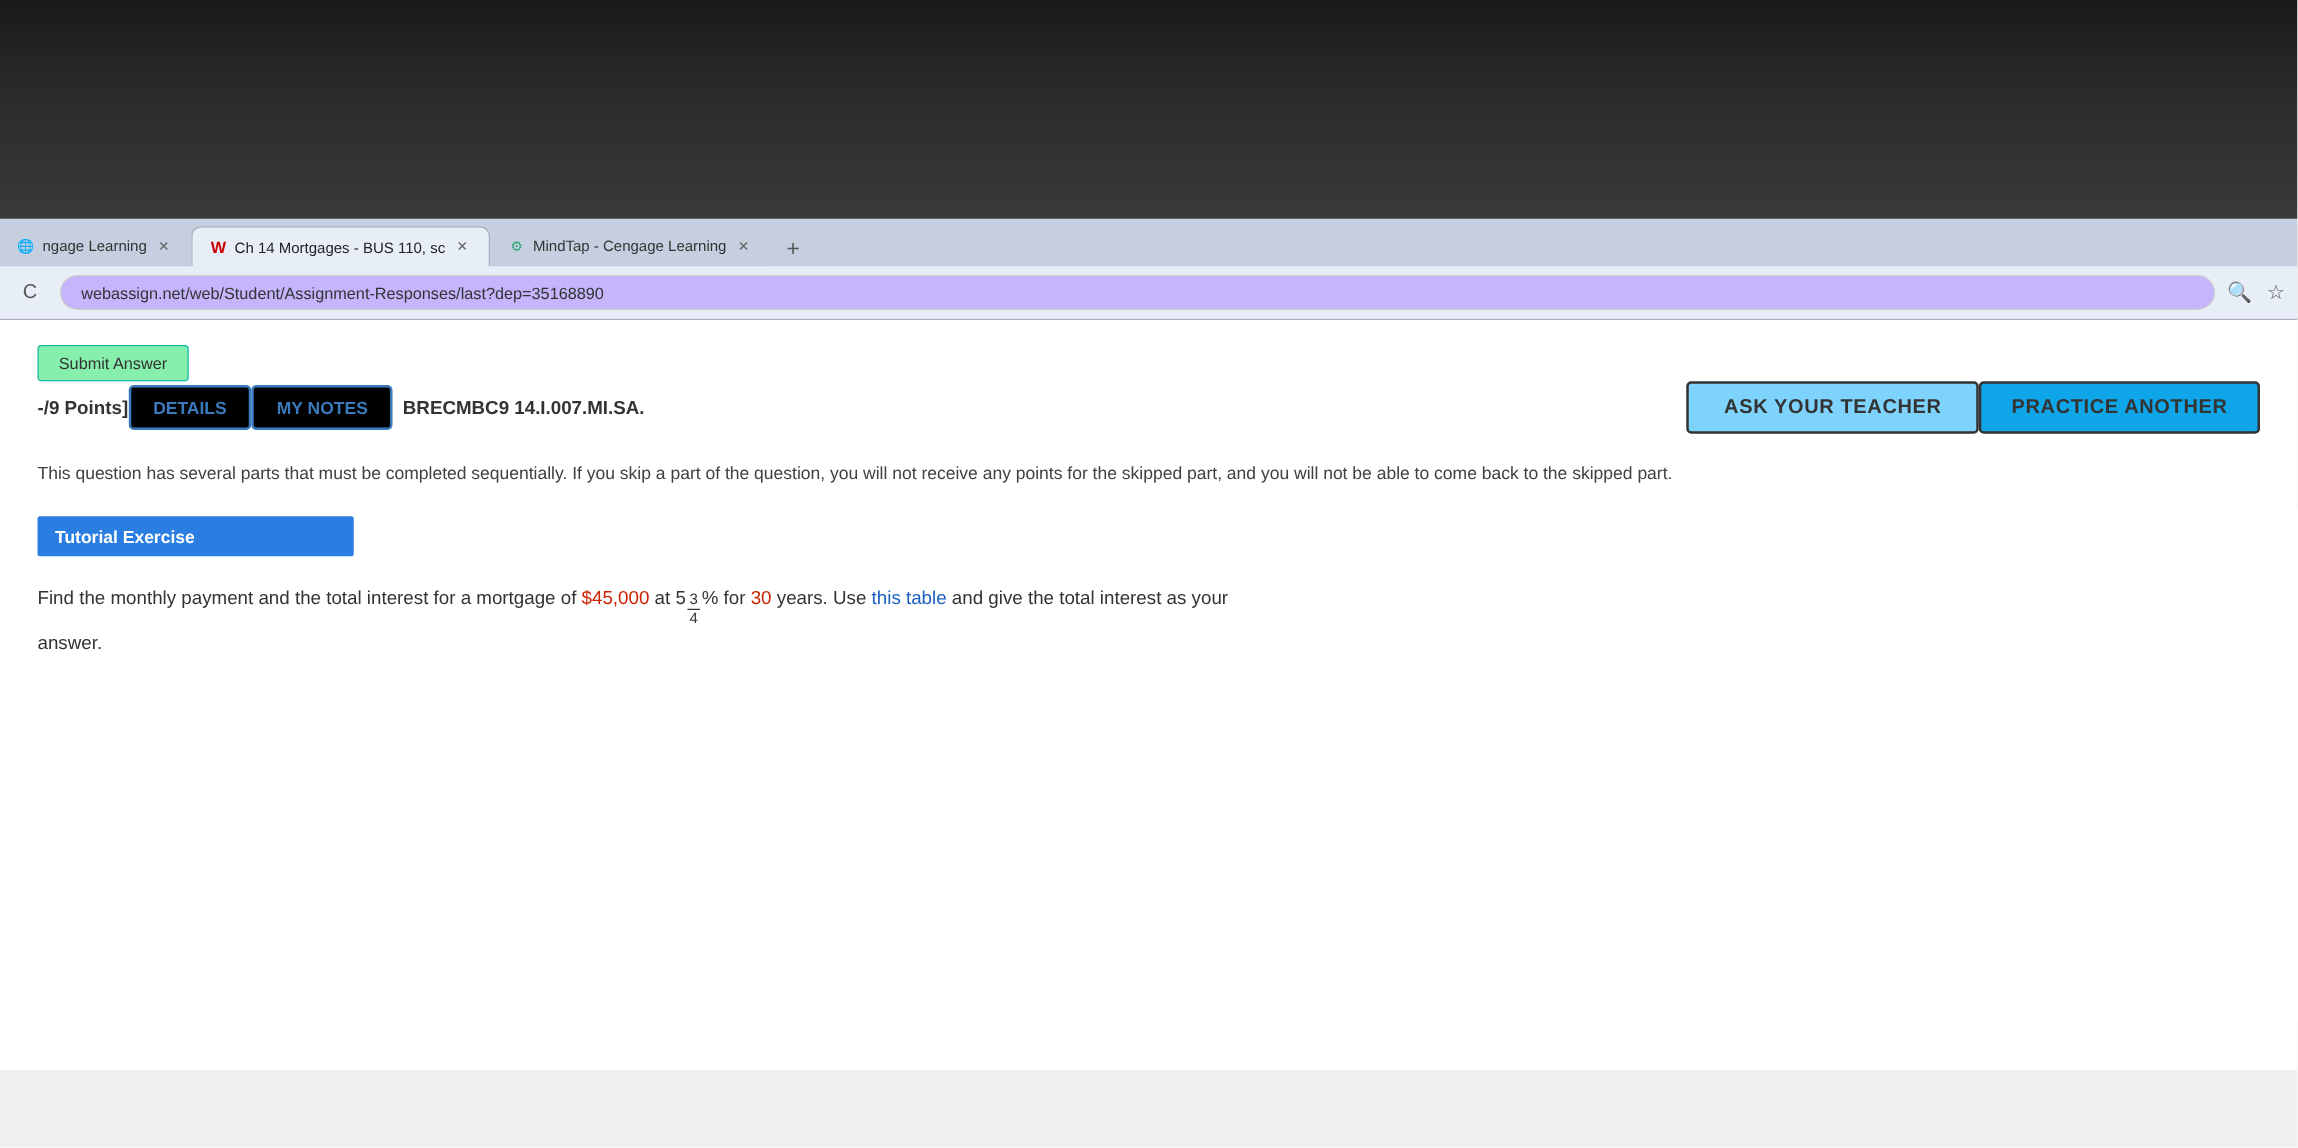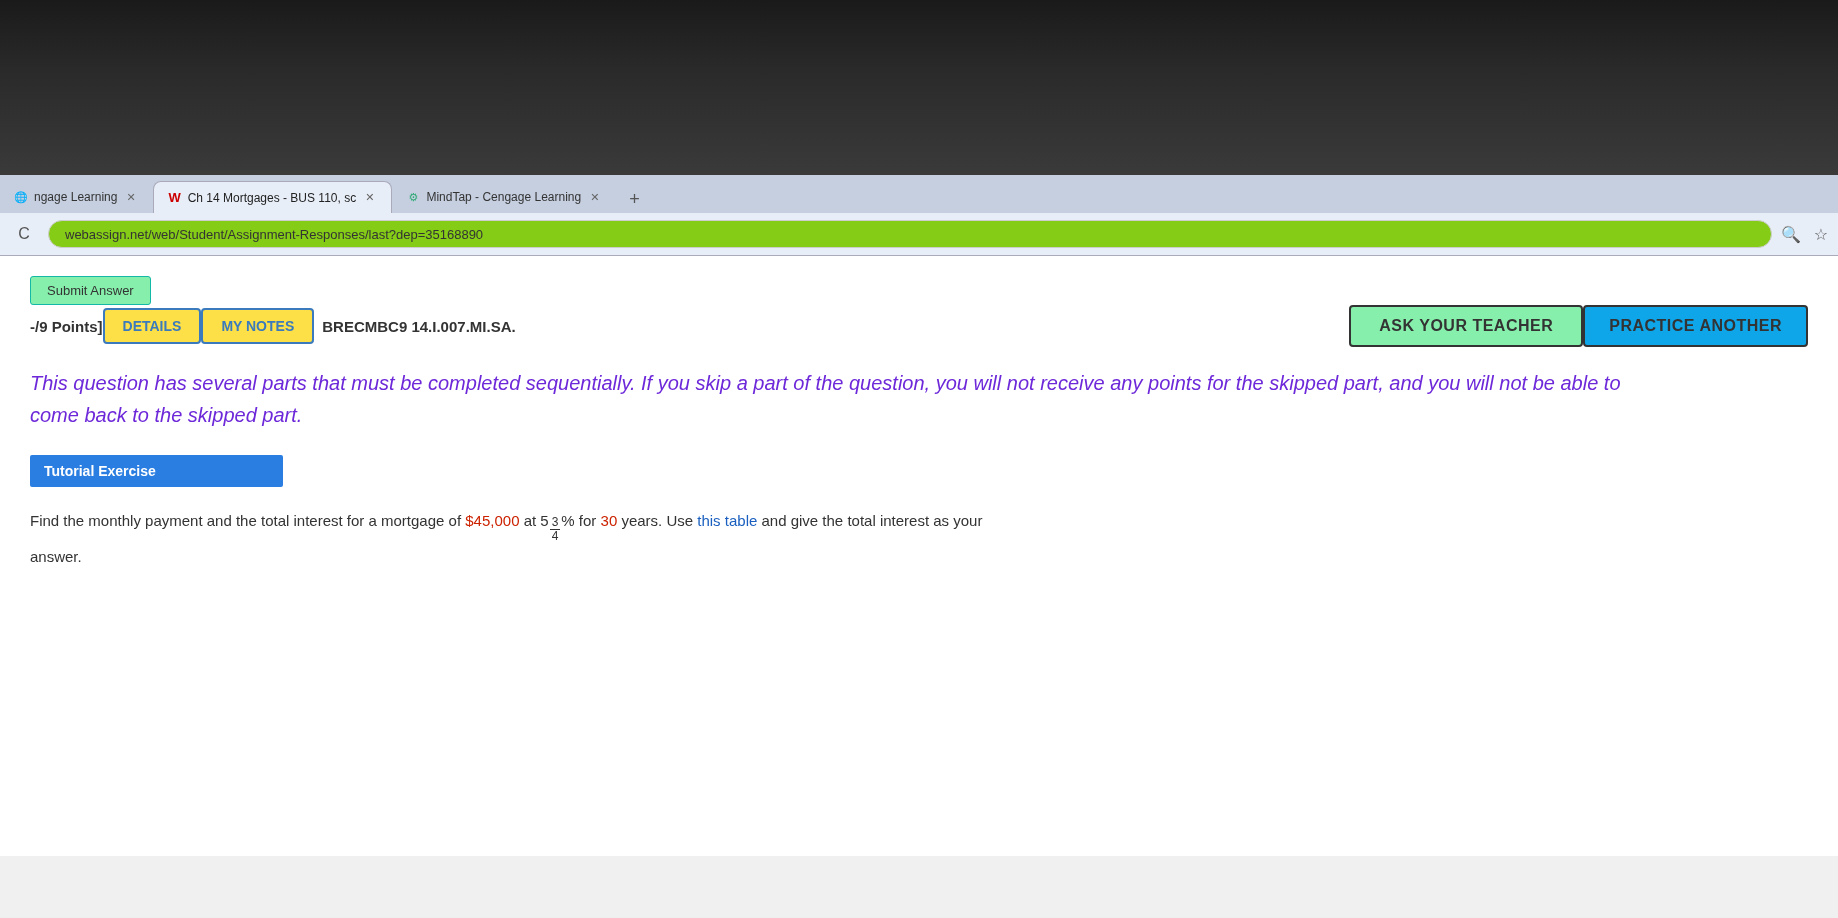--- a/index.html
+++ b/index.html
@@ -97,21 +97,21 @@
       align-items: center;
       justify-content: center;
       color: #555;
       font-size: 16px;
       cursor: pointer;
       border-radius: 50%;
     }
 
     .address-input {
       flex: 1;
-      background: #84cc16;
+      background: #c4b5fd;
       border: 1px solid #ccc;
       border-radius: 20px;
       padding: 4px 16px;
       font-size: 13px;
       color: #333;
       height: 28px;
       display: flex;
       align-items: center;
     }
 
@@ -149,40 +149,40 @@
 
     .points-label {
       font-size: 15px;
       color: #333;
       font-weight: bold;
       white-space: nowrap;
     }
 
     .btn-outline {
       border: 2px solid #3a7abd;
-      background: #fde047;
+      background: #000000;
       color: #3a7abd;
       padding: 8px 18px;
       font-size: 14px;
       font-weight: bold;
       cursor: pointer;
       border-radius: 4px;
     }
 
     .question-code {
       font-size: 15px;
       font-weight: bold;
       color: #333;
       margin-left: 8px;
       flex: 1;
     }
 
     .btn-ask-teacher {
       border: 2px solid #333;
-      background: #86efac;
+      background: #7dd3fc;
       color: #333;
       padding: 10px 28px;
       font-size: 16px;
       font-weight: bold;
       cursor: pointer;
       border-radius: 4px;
       letter-spacing: 0.5px;
     }
 
     .btn-practice {
@@ -191,23 +191,22 @@
       color: #333;
       padding: 10px 24px;
       font-size: 16px;
       font-weight: bold;
       cursor: pointer;
       border-radius: 4px;
       letter-spacing: 0.5px;
     }
 
     .sequential-notice {
-      font-style: italic;
-      font-size: 20px;
-      color: #6d28d9;
+      font-size: 14px;
+      color: #404040;
       line-height: 1.6;
       margin-bottom: 24px;
       max-width: 1600px;
     }
 
     .tutorial-exercise-header {
       background: #2a7de1;
       color: white;
       font-weight: bold;
       font-size: 14px;

